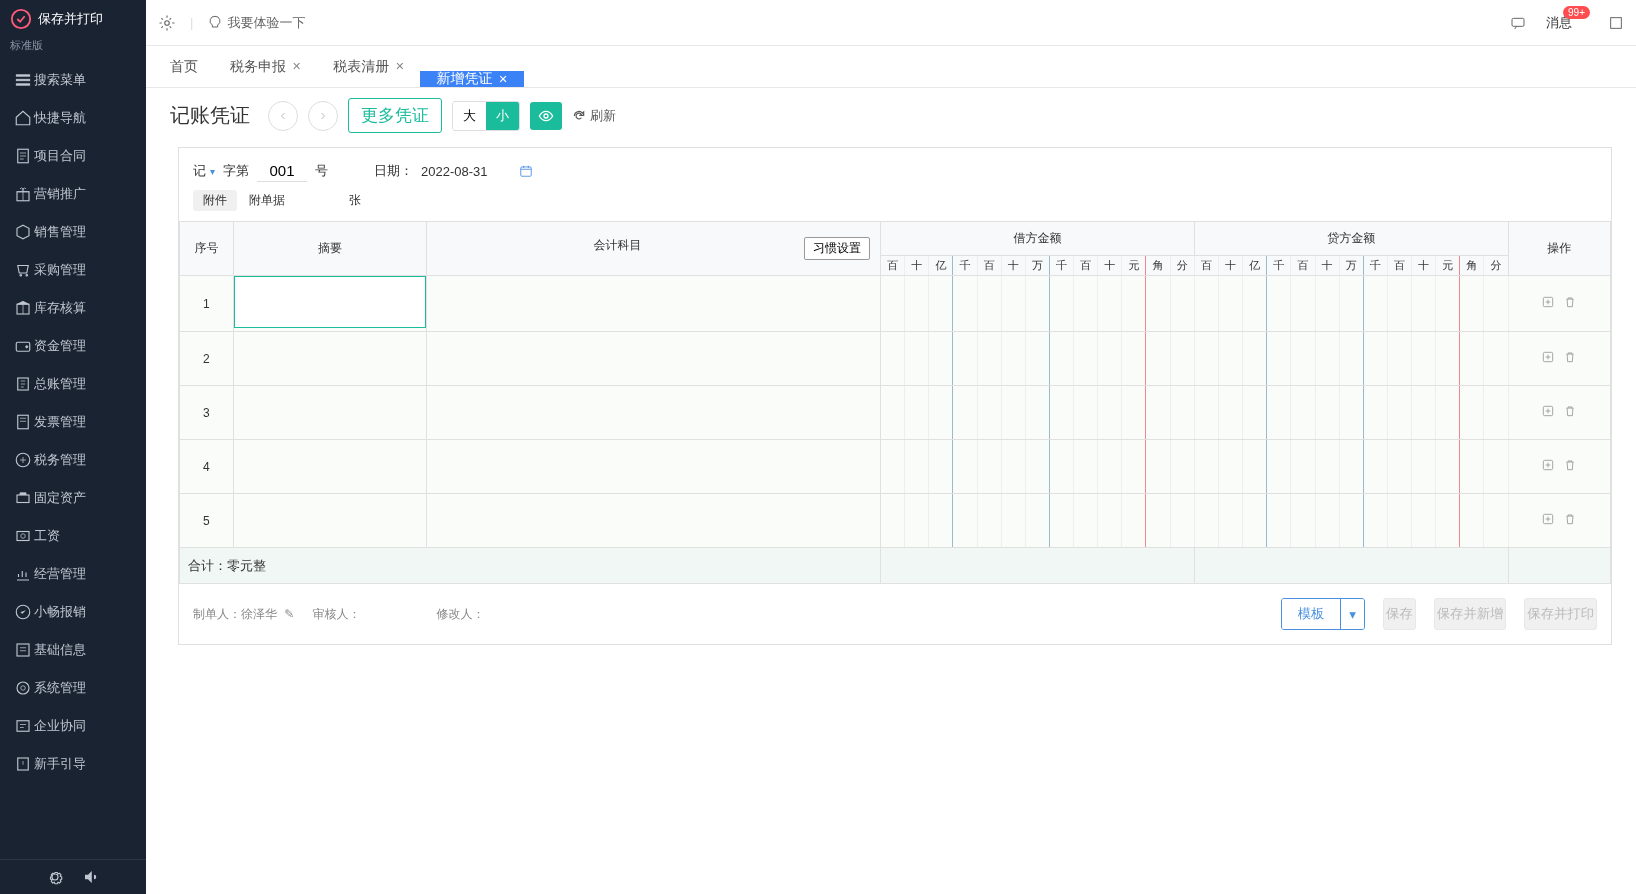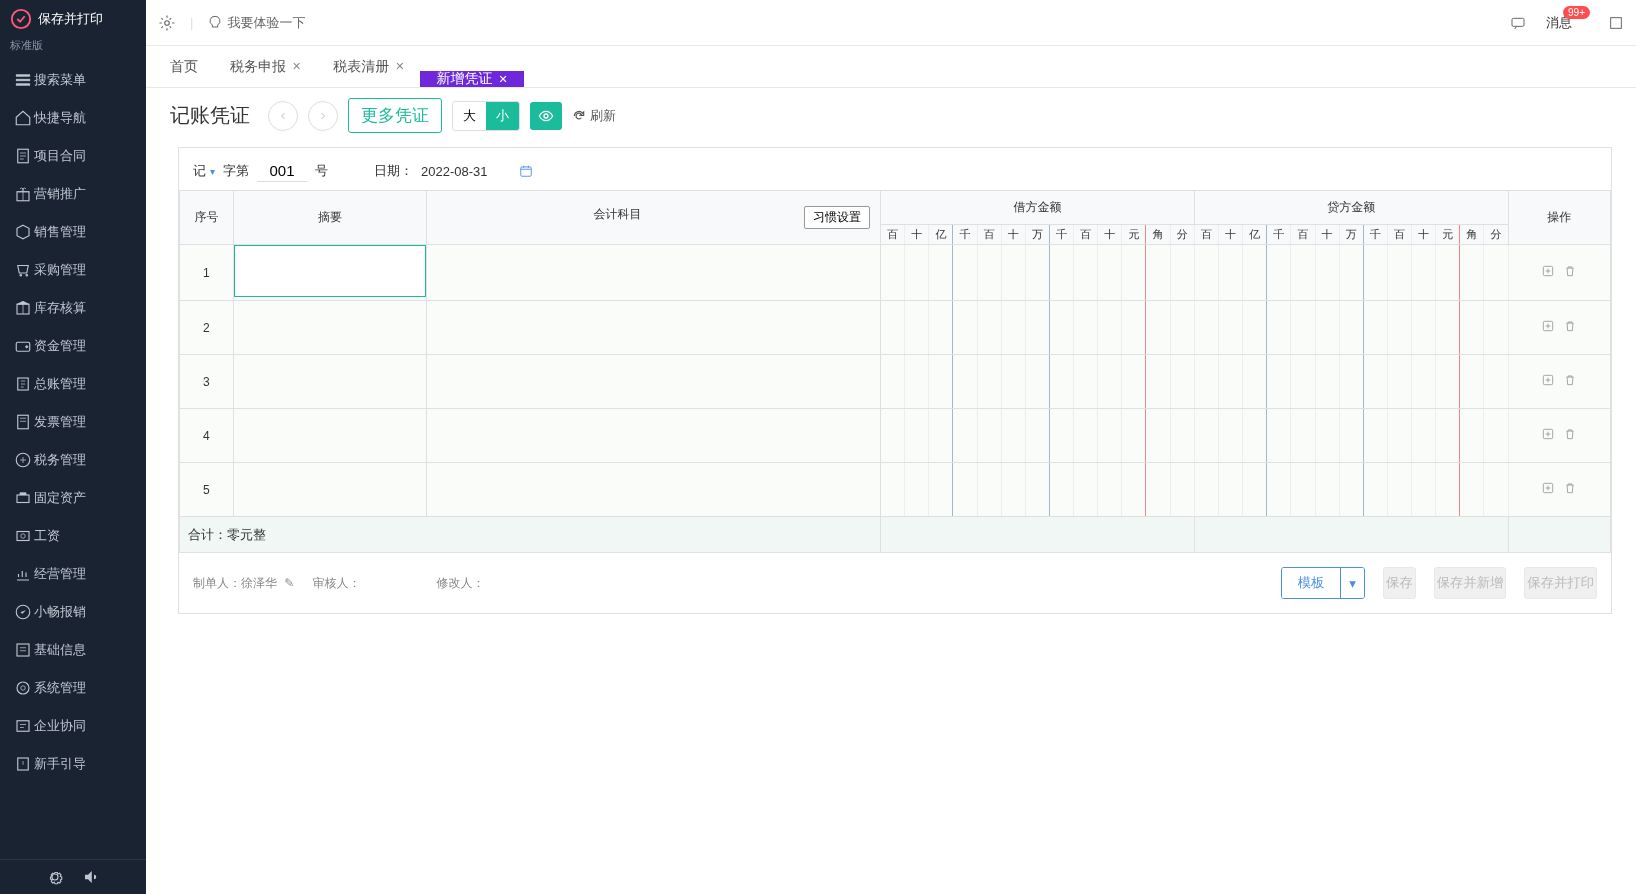--- a/index.html
+++ b/index.html
@@ -22,21 +22,21 @@
 .search-wrap { position: relative; width: 220px; }
 .search-input { width: 100%; height: 30px; border: none; border-bottom: 1px solid #ddd; padding: 0 24px 0 4px; font-size: 13px; outline: none; background: transparent; color: #999; }
 .search-chevron { position: absolute; right: 4px; top: 50%; transform: translateY(-50%); color: #4a90e2; }
 .top-icon { color: #666; cursor: pointer; display: inline-flex; align-items: center; gap: 4px; font-size: 13px; }
 .top-spacer { flex: 1; }
 .msg-wrap { position: relative; display: inline-flex; align-items: center; gap: 20px; cursor: pointer; }
 .badge { position: absolute; top: -8px; right: -18px; background: #ff4d4f; color: #fff; font-size: 10px; padding: 1px 5px; border-radius: 8px; }
 
 .tabs { height: 42px; display: flex; align-items: stretch; border-bottom: 1px solid #e8e8e8; padding: 0 8px; }
 .tab { display: flex; align-items: center; padding: 0 16px; font-size: 14px; cursor: pointer; color: #555; position: relative; }
-.tab.active { background: #6d28d9; color: #fff; margin-top: 25px; }
+.tab.active { background: #3b82f6; color: #fff; margin-top: 25px; }
 .tab-close { margin-left: 6px; font-size: 11px; color: #888; cursor: pointer; }
 .tab.active .tab-close { color: #fff; }
 
 .content { flex: 1; overflow: auto; padding: 10px 24px 24px; background: #fff; }
 .toolbar { display: flex; align-items: center; gap: 10px; margin-bottom: 14px; }
 .page-title { font-size: 20px; font-weight: 500; margin-right: 8px; }
 .nav-arrow { width: 30px; height: 30px; border: 1px solid #ddd; border-radius: 50%; display: inline-flex; align-items: center; justify-content: center; color: #bbb; cursor: pointer; }
 .btn { padding: 5px 12px; border: 1px solid #ddd; border-radius: 3px; background: #fff; cursor: pointer; font-size: 17px; }
 .btn-outline-teal { border-color: #1abc9c; color: #1abc9c; }
 .size-group { display: inline-flex; border: 1px solid #ddd; border-radius: 3px; overflow: hidden; }
@@ -373,20 +373,26 @@
           <span>号</span>
           <span style="width:30px"></span>
           <span>日期：</span>
           <input class="vh-date" value="2022-08-31" style="">
           <span class="cal-icon">
               <svg width="14" height="14" viewBox="0 0 24 24" fill="none" stroke="#4a90e2" stroke-width="1.5">
                 <rect x="3" y="5" width="18" height="16" rx="2"></rect>
                 <path d="M3 9h18M8 3v4m8-4v4"></path>
               </svg>
             </span>
+        </div>
+        <div class="voucher-subheader">
+          <span class="chip">附件</span>
+          <span>附单据</span>
+          <span style="width:40px"></span>
+          <span>张</span>
         </div>
 
         <table class="voucher-table">
           <colgroup>
             <col class="col-seq">
               <col class="col-summary">
               <col class="col-subject">
             <col class="col-digit">
               <col class="col-digit">
               <col class="col-digit">

